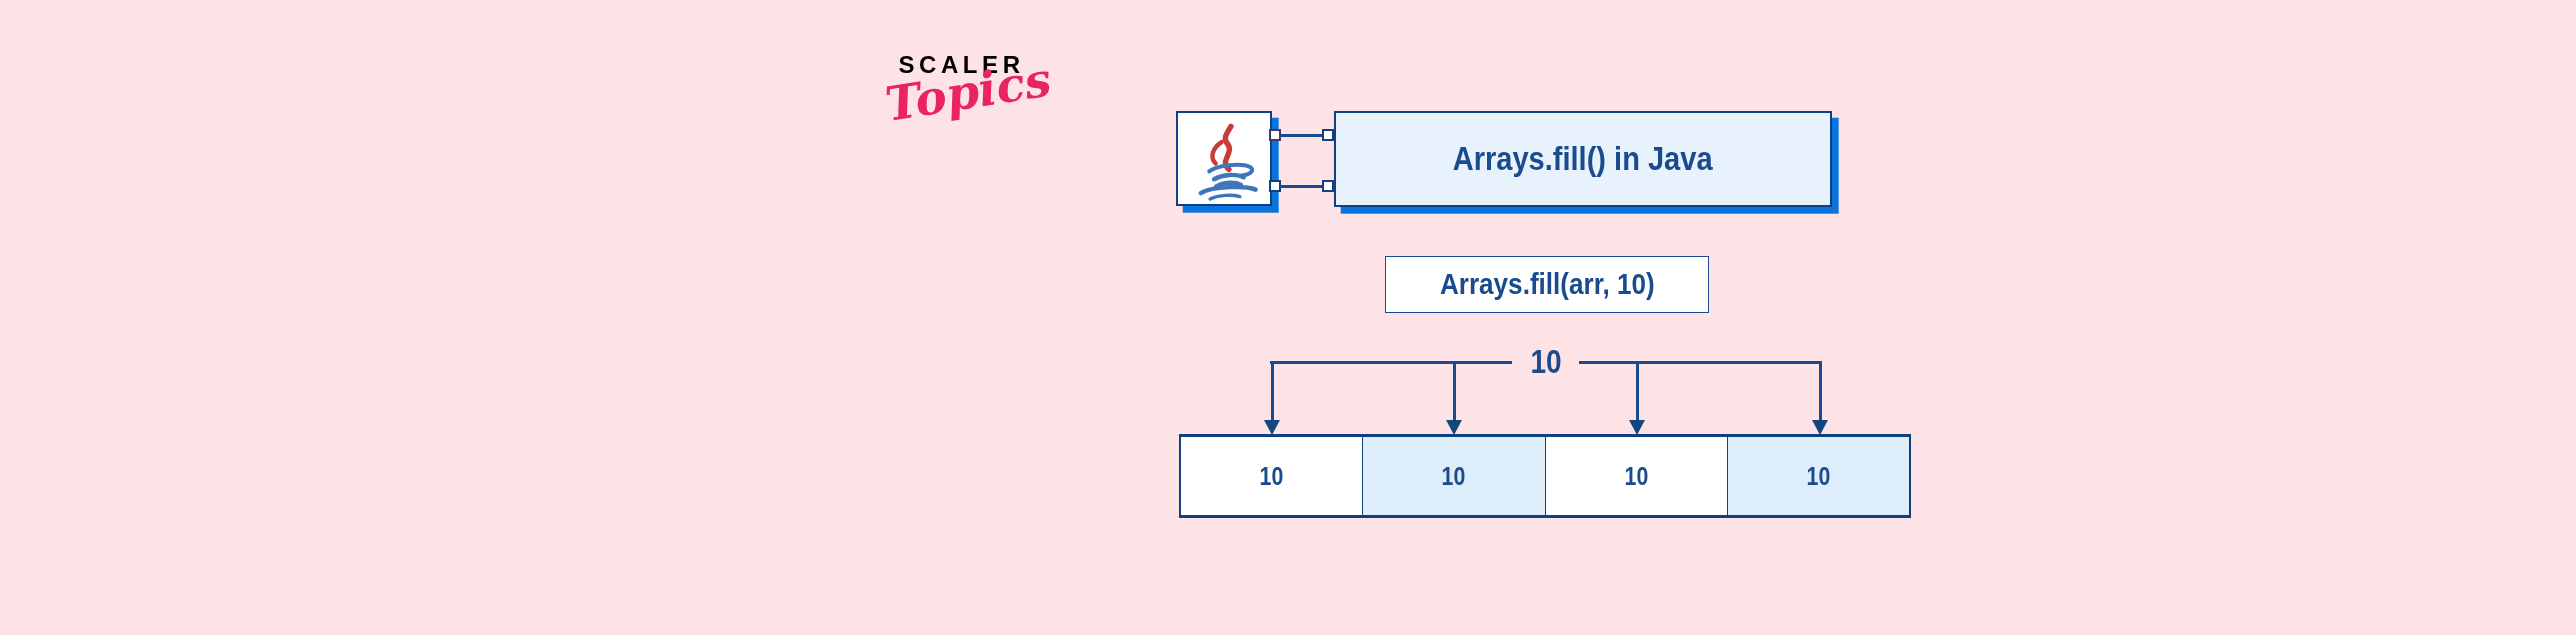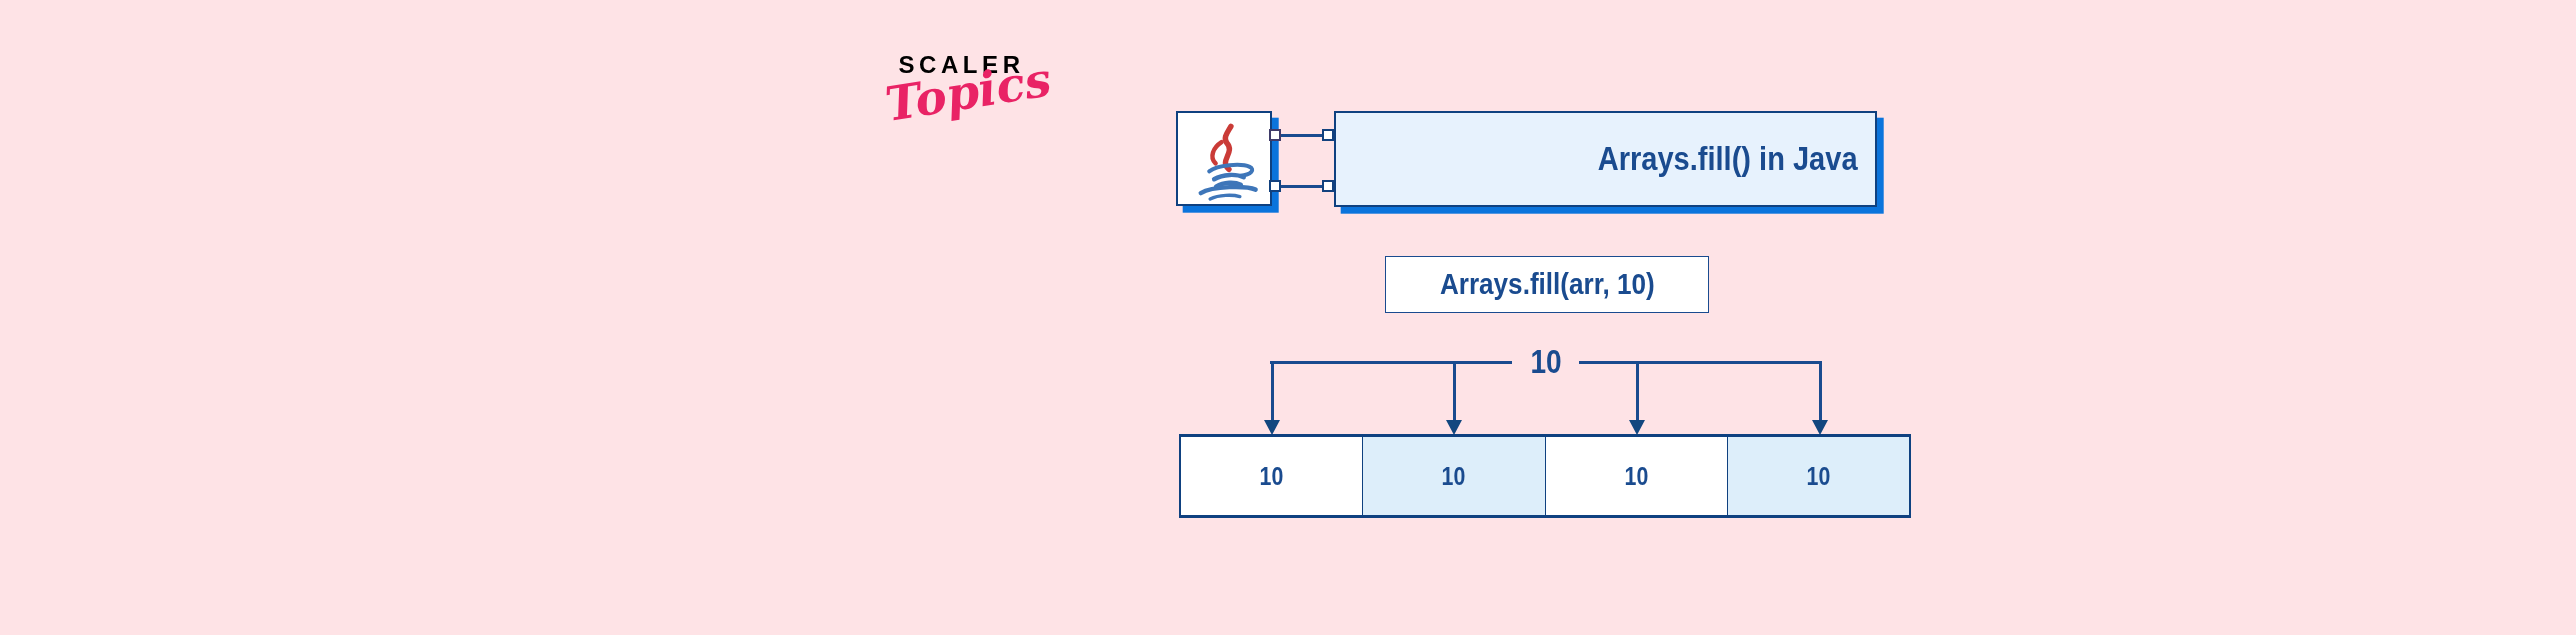--- a/index.html
+++ b/index.html
@@ -43,24 +43,24 @@
   .conn-sq {
     width:12.4px; height:12.4px; background:#ffffff; border:2.6px solid #12417e;
   }
   .sq-tl { left:1269px; top:129px; border-color:#3f3b69; }
   .sq-tr { left:1322px; top:129px; }
   .sq-bl { left:1269px; top:180px; }
   .sq-br { left:1322px; top:180px; }
 
   
   .banner {
-    left:1334px; top:111px; width:543px; height:96px;
+    left:1334px; top:111px; width:498px; height:96px;
     background:#e7f2fd; border:2.6px solid #0f4180;
     box-shadow:6.7px 6.7px 0 0 #0b74dc;
-    display:flex; align-items:center; justify-content:flex-end;
+    display:flex; align-items:center; justify-content:center;
   }
   .banner-text {
     font-size:33px; font-weight:bold; color:#1a4b8f;
     transform:scaleX(0.88); white-space:nowrap;
   }
 
   
   .code-box {
     left:1385px; top:256px; width:324px; height:57px;
     background:#ffffff; border:1.5px solid #1a4b8f;

